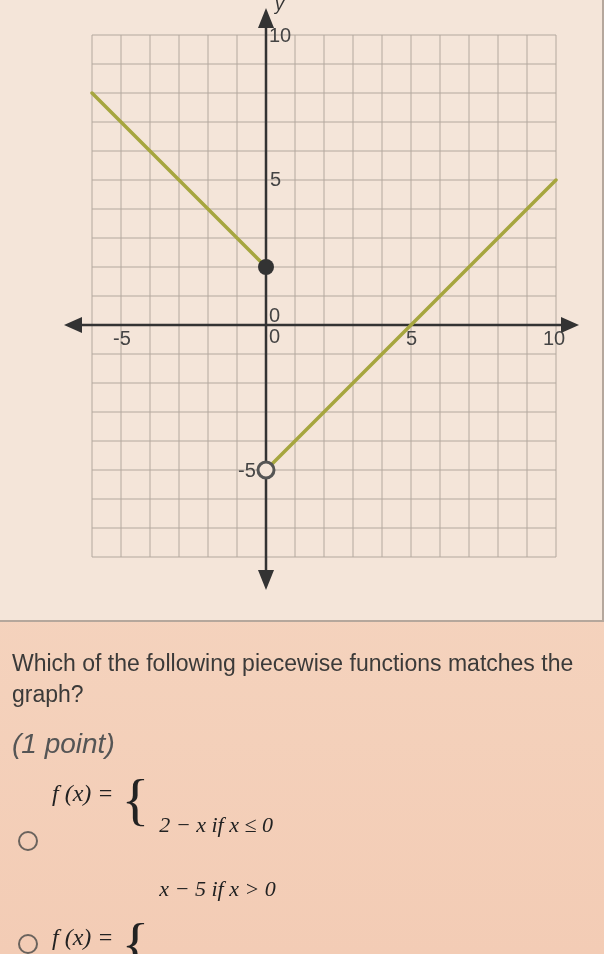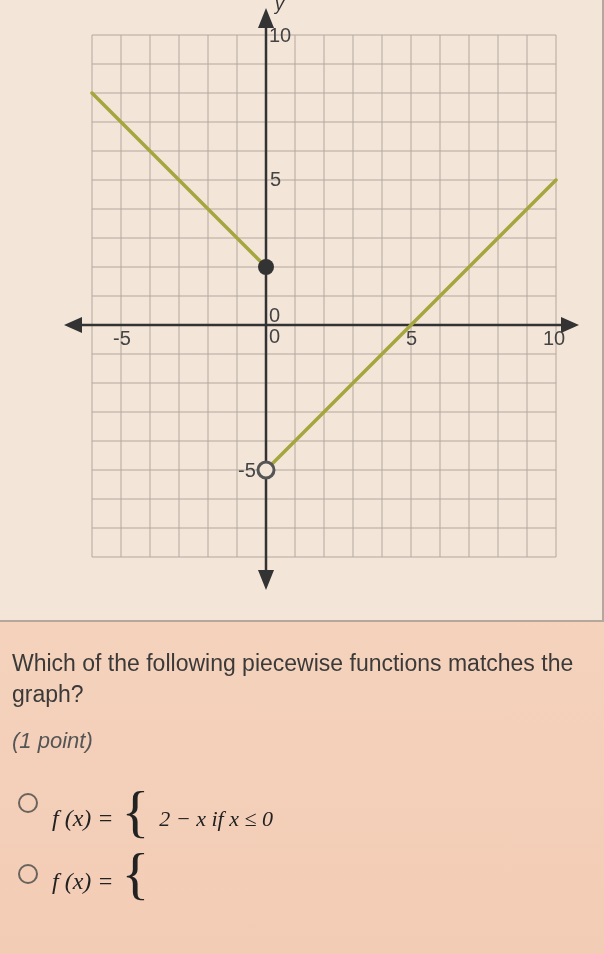--- a/index.html
+++ b/index.html
@@ -26,21 +26,21 @@
   }
   .chart svg { display: block; }
   .question {
     padding: 26px 28px 0 12px;
     font-size: 23px;
     color: #3b3a39;
     line-height: 1.35;
   }
   .points {
     padding: 18px 12px 0 12px;
-    font-size: 22px;
+    font-size: 28px;
     font-style: italic;
     color: #555;
   }
   .options {
     padding: 20px 12px 0 18px;
   }
   .option {
     display: flex;
     align-items: center;
     gap: 14px;
@@ -51,21 +51,21 @@
   .radio {
     width: 20px; height: 20px;
     border: 2px solid #6a635d;
     border-radius: 50%;
     flex: 0 0 auto;
   }
   .math {
     font-family: "Times New Roman", Times, serif;
     font-size: 24px;
     display: flex;
-    align-items: flex-end;
+    align-items: flex-start;
     gap: 6px;
   }
   .math .fx { font-style: italic; }
   .brace {
     font-size: 58px;
     line-height: 0.7;
     font-weight: 300;
     margin: 0 4px 0 2px;
   }
   .cases {
@@ -164,20 +164,21 @@
 
 <div class="options">
 
   <div class="option">
     <div class="radio"></div>
     <div class="math">
       <span class="fx">f (x) =</span>
       <span class="brace">{</span>
       <span class="cases">
         <span class="row">2 − x if x ≤ 0</span>
+        <span class="row">x − 5 if x &gt; 0</span>
       </span>
     </div>
   </div>
 
   <div class="option">
     <div class="radio"></div>
     <div class="math">
       <span class="fx">f (x) =</span>
       <span class="brace">{</span>
     </div>

